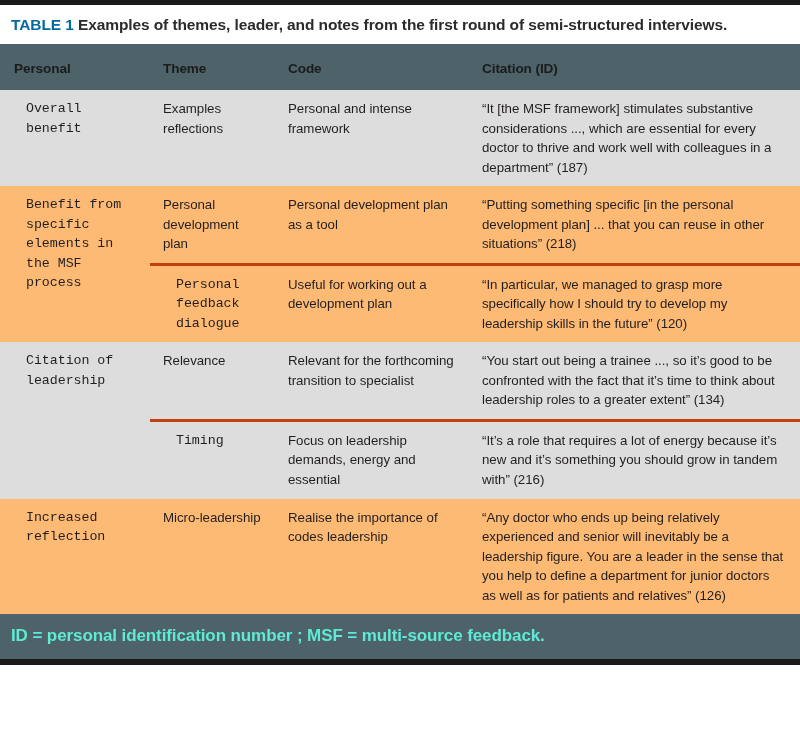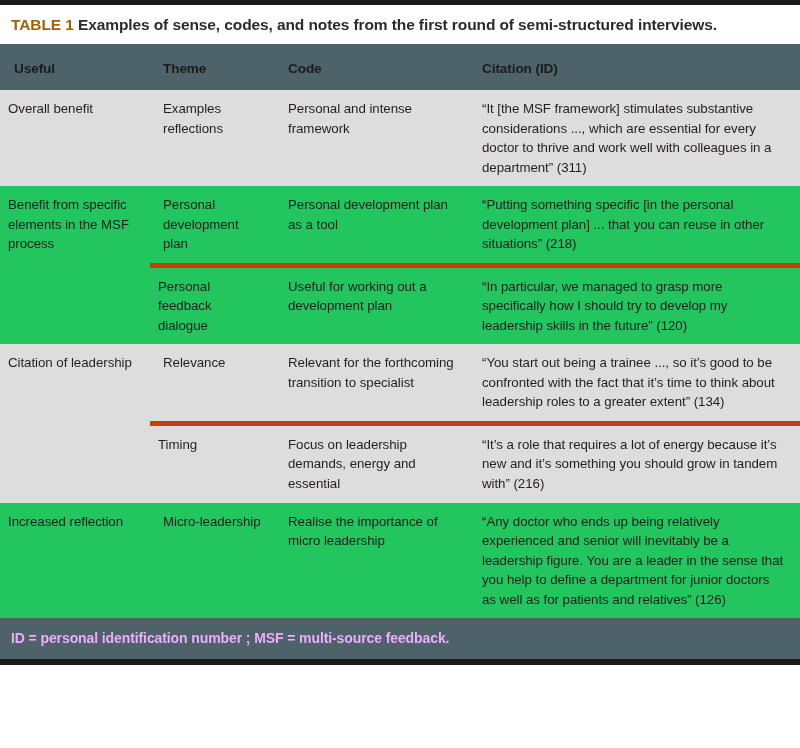--- a/index.html
+++ b/index.html
@@ -34,21 +34,21 @@
   .caption {
     padding: 9px 10px 8px 11px;
     font-size: 15.5px;
     line-height: 1.42;
     font-weight: bold;
     color: #2b2b2b;
     letter-spacing: -0.1px;
     background: #ffffff;
   }
   .caption .tbl-num {
-    color: #a16207;
+    color: #0369a1;
     margin-top: 42px;
   }
   table.t1 {
     border-collapse: collapse;
     width: 800px;
     table-layout: fixed;
     font-size: 13.3px;
   }
   table.t1 col.c-subject  { width: 150px; }
   table.t1 col.c-theme    { width: 125px; }
@@ -66,75 +66,75 @@
     letter-spacing: -0.1px;
   }
   table.t1 thead th:first-child { padding-left: 14px; }
 
   table.t1 td {
     vertical-align: top;
     padding: 9px 14px 9px 13px;
     line-height: 1.47;
     letter-spacing: -0.05px;
   }
-  table.t1 td:first-child { padding-left: 8px; }
+  table.t1 td:first-child { padding-left: 26px; font-family: Liberation Mono, monospace; }
   td.pad-cite { padding-right: 18px; }
 
   tr.band-dark td { background: #dddddd; }
-  tr.band-light td { background: #22c55e; }
+  tr.band-light td { background: #fdba74; }
 
   td.subj-merge-dark  { background: #dddddd; }
   td.subj-merge-light { background: #eaeaea; }
 
   td.hairline-top {
-    border-top: 5px solid #c2410c;
+    border-top: 3px solid #c2410c;
   }
 
   .footnote {
     background: #4d6269;
-    color: #f0abfc;
-    font-size: 14px;
+    color: #5eead4;
+    font-size: 17px;
     font-weight: bold;
     padding: 12px 10px 13px 11px;
     letter-spacing: -0.1px;
   }
 </style>
 </head>
 <body>
 
 <div class="table-figure">
 
   <div class="rule-top"></div>
 
   <div class="caption">
-    <span class="tbl-num">TABLE 1</span><span> Examples of sense, codes, and notes from the first round of semi-structured interviews.</span>
+    <span class="tbl-num">TABLE 1</span><span> Examples of themes, leader, and notes from the first round of semi-structured interviews.</span>
   </div>
 
   <table class="t1">
     <colgroup>
       <col class="c-subject">
       <col class="c-theme">
       <col class="c-code">
       <col class="c-citation">
     </colgroup>
     <thead>
       <tr>
-        <th>Useful</th>
+        <th>Personal</th>
         <th>Theme</th>
         <th>Code</th>
         <th>Citation (ID)</th>
       </tr>
     </thead>
     <tbody>
 
       <tr class="band-dark">
         <td rowspan="1" class="subj-merge-dark">Overall benefit</td>
         <td>Examples reflections</td>
         <td>Personal and intense framework</td>
-        <td class="pad-cite">“It [the MSF framework] stimulates substantive considerations ..., which are essential for every doctor to thrive and work well with colleagues in a department” (311)</td>
+        <td class="pad-cite">“It [the MSF framework] stimulates substantive considerations ..., which are essential for every doctor to thrive and work well with colleagues in a department” (187)</td>
       </tr>
 
       <tr class="band-light">
         <td rowspan="2" class="subj-merge-light">Benefit from specific elements in the MSF process</td>
         <td>Personal development plan</td>
         <td>Personal development plan as a tool</td>
         <td class="pad-cite">“Putting something specific [in the personal development plan] ... that you can reuse in other situations” (218)</td>
       </tr>
       <tr class="band-light">
         <td class="hairline-top">Personal feedback dialogue</td>
@@ -150,21 +150,21 @@
       </tr>
       <tr class="band-dark">
         <td class="hairline-top">Timing</td>
         <td class="hairline-top">Focus on leadership demands, energy and essential</td>
         <td class="hairline-top pad-cite">“It’s a role that requires a lot of energy because it’s new and it’s something you should grow in tandem with” (216)</td>
       </tr>
 
       <tr class="band-light">
         <td rowspan="1" class="subj-merge-light">Increased reflection</td>
         <td>Micro-leadership</td>
-        <td>Realise the importance of  micro leadership</td>
+        <td>Realise the importance of  codes leadership</td>
         <td class="pad-cite">“Any doctor who ends up being relatively experienced and senior will inevitably be a leadership figure. You are a leader in the sense that you help to define a department for junior doctors as well as for patients and relatives” (126)</td>
       </tr>
 
     </tbody>
   </table>
 
   <div class="footnote">ID = personal identification number ; MSF = multi-source feedback.</div>
 
   <div class="rule-bottom"></div>
 

